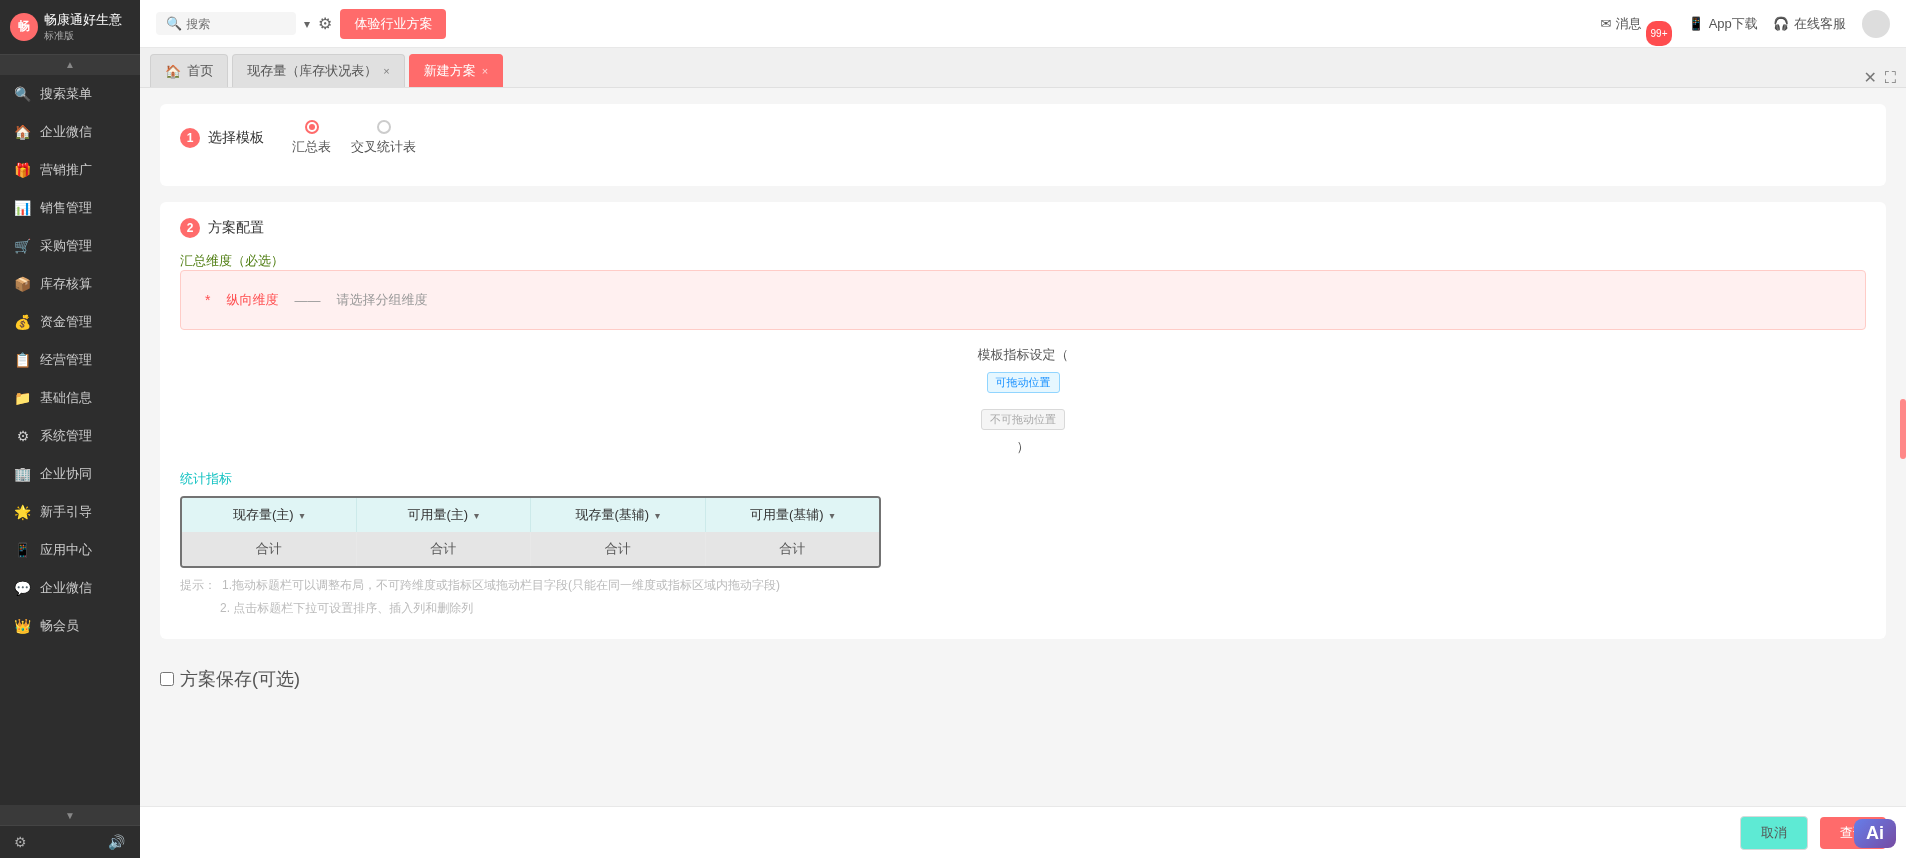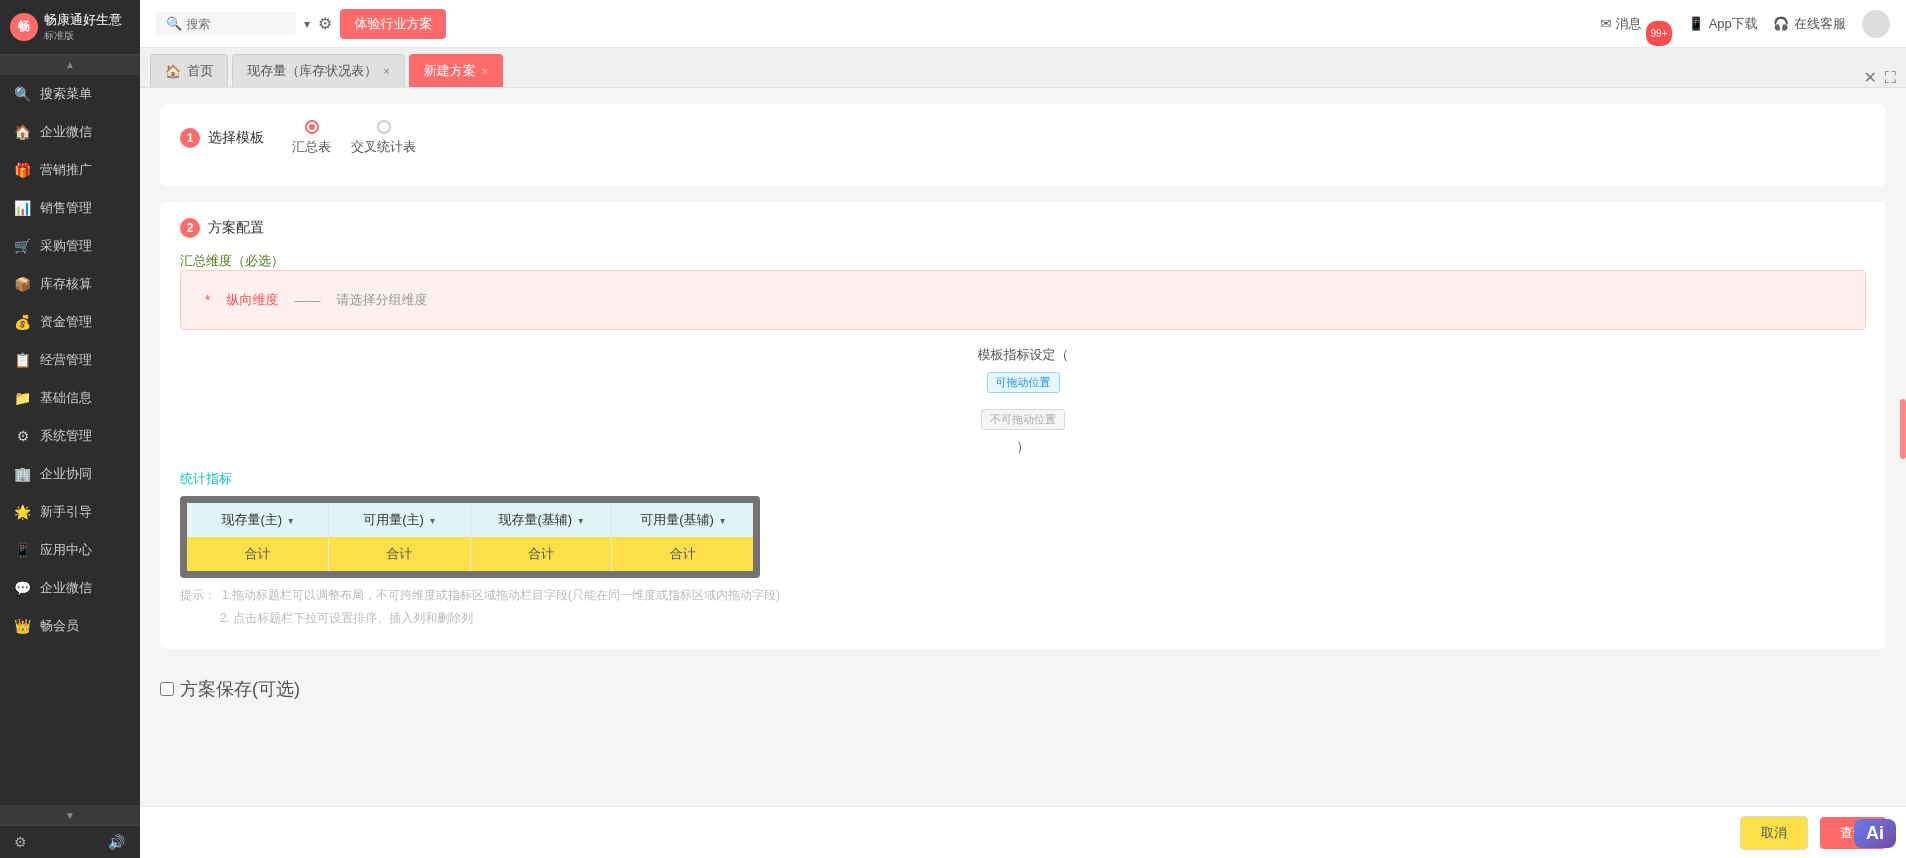--- a/index.html
+++ b/index.html
@@ -162,31 +162,31 @@
     .indicator-label { font-size: 13px; color: #555; margin-bottom: 10px; display: flex; align-items: center; gap: 8px; flex-direction: column; }
     .indicator-badge {
       display: inline-block; padding: 2px 8px; border-radius: 3px; font-size: 11px;
     }
     .indicator-badge.movable { background: #e6f7ff; color: #1890ff; border: 1px solid #91d5ff; }
     .indicator-badge.fixed { background: #f5f5f5; color: #aaa; border: 1px solid #d9d9d9; }
 
     
     .stats-section { margin-top: 14px; }
     .stats-label { font-size: 13px; color: #13c2c2; margin-bottom: 8px; font-weight: 500; }
-    .stats-table { border: 7px solid #737373; border-radius: 4px; overflow: hidden; width: 580px; }
+    .stats-table { border: 2px solid #737373; border-radius: 4px; overflow: hidden; width: 701px; }
     .stats-header { display: flex; background: #e0f5f5; }
     .stats-header-cell {
       flex: 1; padding: 8px 12px;
       display: flex; align-items: center; justify-content: center;
       border-right: 1px solid #cceaea;
       font-size: 13px; color: #333;
       gap: 6px;
     }
     .stats-header-cell:last-child { border-right: none; }
-    .stats-body { display: flex; background: #fde047; }
+    .stats-body { display: flex; background: #e5e5e5; }
     .stats-body-cell {
       flex: 1; padding: 8px 12px;
       display: flex; align-items: center; justify-content: center;
       border-right: 1px solid #e8e8e8;
       font-size: 13px; color: #555;
     }
     .stats-body-cell:last-child { border-right: none; }
     .chevron-down { font-size: 10px; color: #666; }
 
     
@@ -198,21 +198,21 @@
     .save-checkbox { width: 14px; height: 14px; border: 1px solid #d9d9d9; cursor: pointer; }
     .save-label { font-size: 18px; color: #555; }
 
     
     .footer {
       height: 52px; background: #fff; border-top: 1px solid #e8e8e8;
       display: flex; align-items: center; justify-content: flex-end;
       padding: 0 20px; gap: 12px; flex-shrink: 0;
     }
     .btn-cancel {
-      background: #fde047; border: 1px solid #d9d9d9; color: #555;
+      background: #5eead4; border: 1px solid #d9d9d9; color: #555;
       padding: 7px 20px; border-radius: 4px; cursor: pointer; font-size: 13px;
     }
     .btn-query {
       background: #ff6b6b; border: none; color: white;
       padding: 7px 20px; border-radius: 4px; cursor: pointer; font-size: 13px;
     }
 
     
     .ai-badge {
       position: fixed; bottom: 10px; right: 10px;

